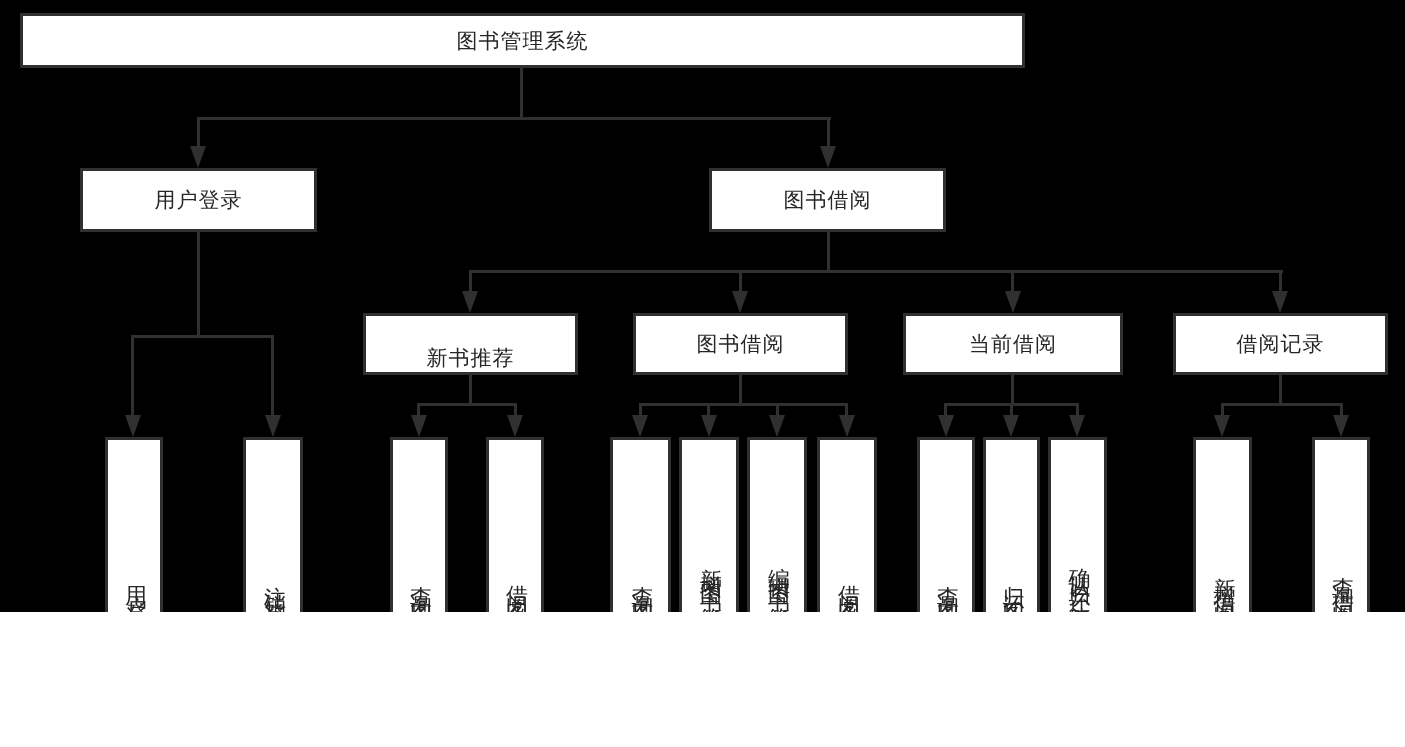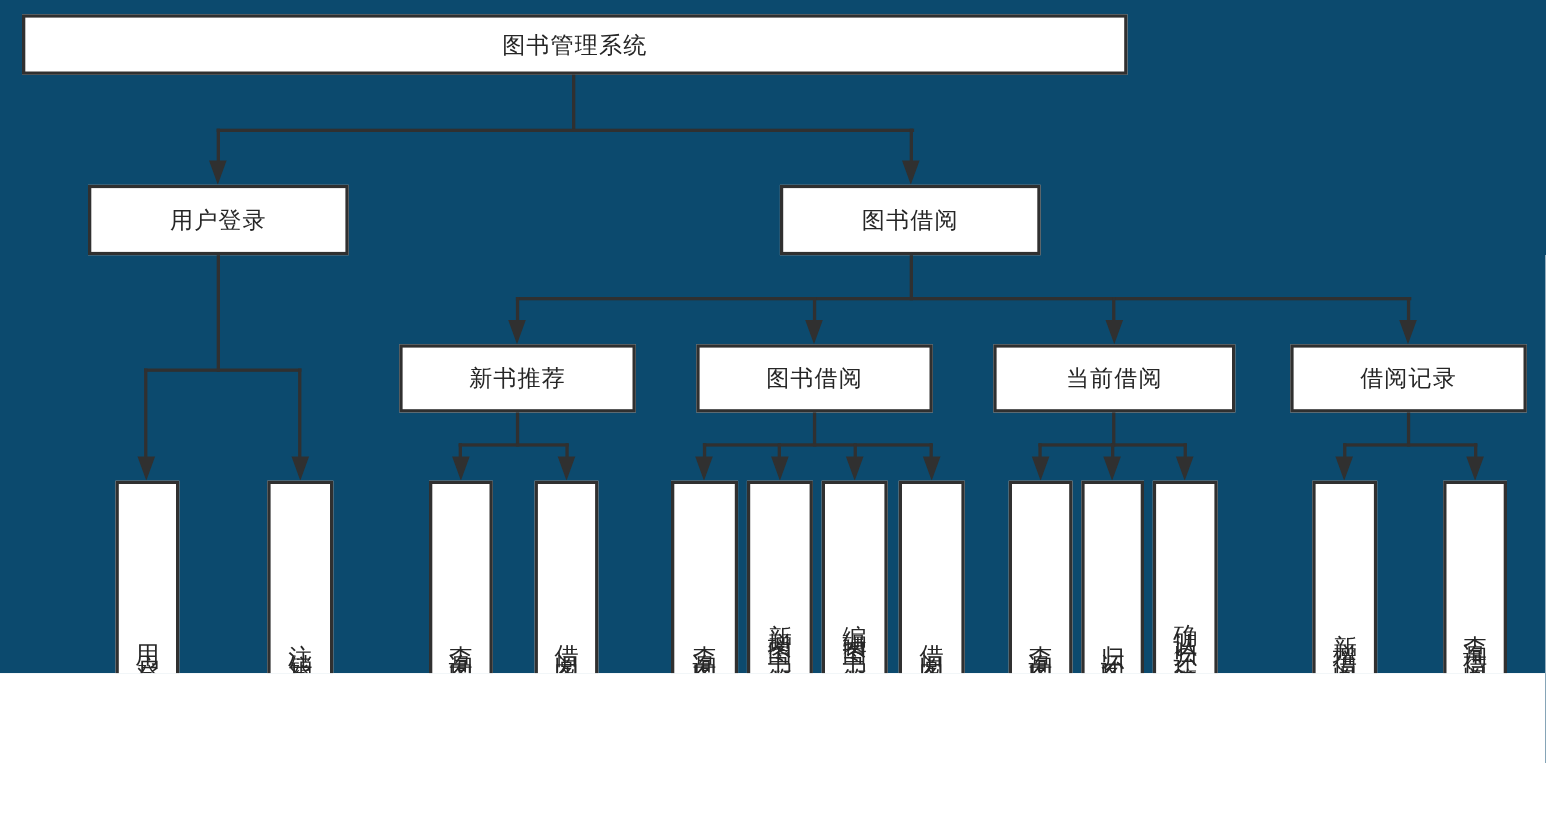--- a/index.html
+++ b/index.html
@@ -1,21 +1,21 @@
 <!DOCTYPE html>
 <html><head>
 <meta charset="utf-8">
 <style>
   html, body { margin: 0; padding: 0; background: #ffffff; }
   #stage {
     position: relative;
     width: 1405px;
     height: 612px;
-    background: #0c4a6e;
-    font-family: Liberation Sans, sans-serif;
+    background: #000000;
+    font-family: Liberation Mono, monospace;
     overflow: hidden;
   }
   .hbox {
     position: absolute;
     box-sizing: border-box;
     border: 3px solid #303030;
     background: #ffffff;
     display: flex;
     align-items: center;
     justify-content: center;
@@ -97,21 +97,21 @@
   <div class="line" style="left:469px; top:270px; width:814px; height:3px;"></div>
   <div class="line" style="left:469px; top:270px; width:3px; height:25px;"></div>
   <div class="line" style="left:739px; top:270px; width:3px; height:25px;"></div>
   <div class="line" style="left:1011px; top:270px; width:3px; height:25px;"></div>
   <div class="line" style="left:1279px; top:270px; width:3px; height:25px;"></div>
   <div class="arrow" style="left:462px; top:291px;"></div>
   <div class="arrow" style="left:732px; top:291px;"></div>
   <div class="arrow" style="left:1005px; top:291px;"></div>
   <div class="arrow" style="left:1272px; top:291px;"></div>
 
-  <div class="hbox" style="left:363px; top:313px; width:215px; height:62px;">
+  <div class="hbox" style="left:363px; top:313px; width:215px; height:62px;align-items:flex-end;">
     <span>新书推荐</span>
   </div>
   <div class="hbox" style="left:633px; top:313px; width:215px; height:62px;">
     <span>图书借阅</span>
   </div>
   <div class="hbox" style="left:903px; top:313px; width:220px; height:62px;">
     <span>当前借阅</span>
   </div>
   <div class="hbox" style="left:1173px; top:313px; width:215px; height:62px;">
     <span>借阅记录</span>

